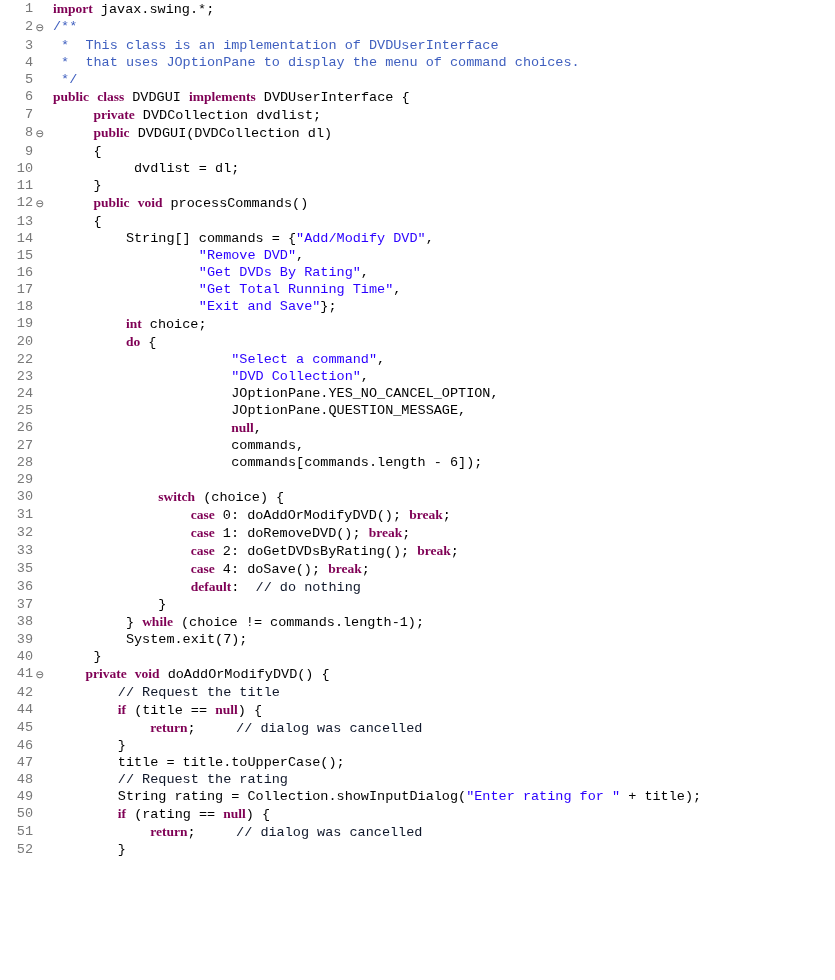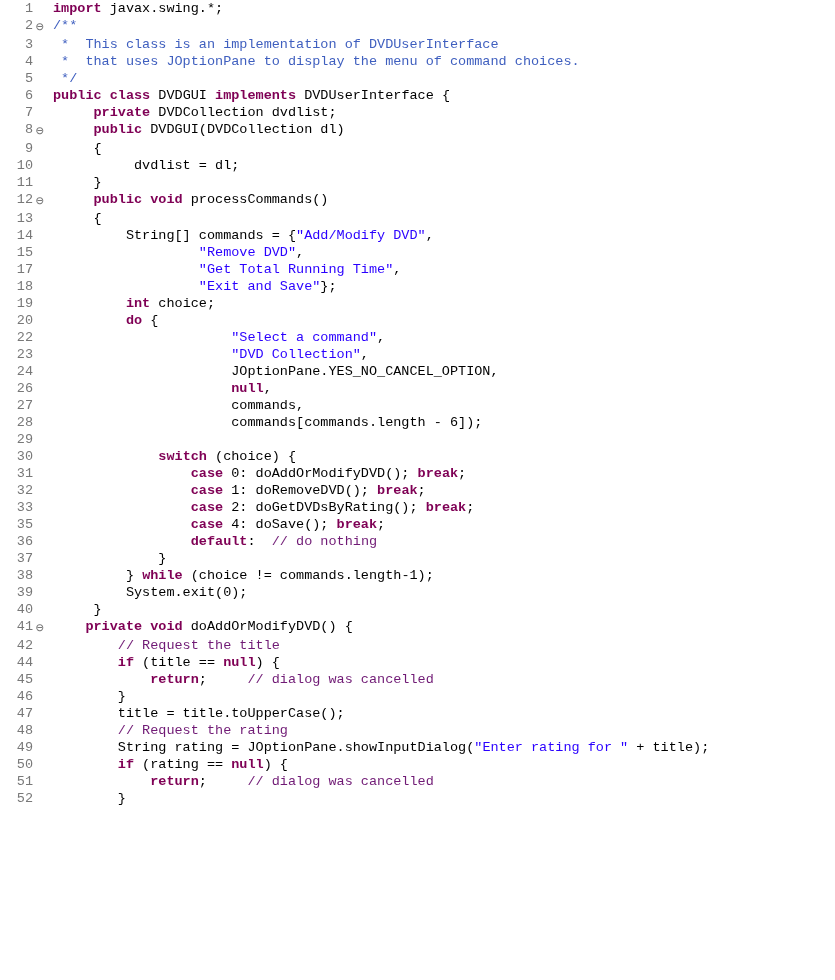--- a/index.html
+++ b/index.html
@@ -31,23 +31,23 @@
     color: #787878;
     text-align: left;
     vertical-align: top;
     user-select: none;
   }
   td.code {
     white-space: pre;
     vertical-align: top;
     padding-left: 2px;
   }
-  .kw { color: #7f0055; font-weight: bold; }
+  .kw { color: #7f0055; font-weight: bold; font-family: Liberation Serif, serif; }
   .str { color: #2a00ff; }
-  .cm { color: #701a75; }
+  .cm { color: #0f172a; }
   .jd { color: #3f5fbf; }
 </style>
 </head>
 <body>
 
 <table>
   <tbody id="code-body">
       <tr>
         <td class="gutter">1</td>
         <td class="marker"></td>
@@ -117,20 +117,25 @@
         <td class="gutter">14</td>
         <td class="marker"></td>
         <td class="code"><span>         String[] commands = {</span><span class="str">"Add/Modify DVD"</span><span>,</span></td>
       </tr>
       <tr>
         <td class="gutter">15</td>
         <td class="marker"></td>
         <td class="code"><span>                  </span><span class="str">"Remove DVD"</span><span>,</span></td>
       </tr>
       <tr>
+        <td class="gutter">16</td>
+        <td class="marker"></td>
+        <td class="code"><span>                  </span><span class="str">"Get DVDs By Rating"</span><span>,</span></td>
+      </tr>
+      <tr>
         <td class="gutter">17</td>
         <td class="marker"></td>
         <td class="code"><span>                  </span><span class="str">"Get Total Running Time"</span><span>,</span></td>
       </tr>
       <tr>
         <td class="gutter">18</td>
         <td class="marker"></td>
         <td class="code"><span>                  </span><span class="str">"Exit and Save"</span><span>};</span></td>
       </tr>
       <tr>
@@ -152,20 +157,25 @@
         <td class="gutter">23</td>
         <td class="marker"></td>
         <td class="code"><span>                      </span><span class="str">"DVD Collection"</span><span>,</span></td>
       </tr>
       <tr>
         <td class="gutter">24</td>
         <td class="marker"></td>
         <td class="code"><span>                      JOptionPane.YES_NO_CANCEL_OPTION,</span></td>
       </tr>
       <tr>
+        <td class="gutter">25</td>
+        <td class="marker"></td>
+        <td class="code"><span>                      JOptionPane.QUESTION_MESSAGE,</span></td>
+      </tr>
+      <tr>
         <td class="gutter">26</td>
         <td class="marker"></td>
         <td class="code"><span>                      </span><span class="kw">null</span><span>,</span></td>
       </tr>
       <tr>
         <td class="gutter">27</td>
         <td class="marker"></td>
         <td class="code"><span>                      commands,</span></td>
       </tr>
       <tr>
@@ -214,21 +224,21 @@
         <td class="code"><span>             }</span></td>
       </tr>
       <tr>
         <td class="gutter">38</td>
         <td class="marker"></td>
         <td class="code"><span>         } </span><span class="kw">while</span><span> (choice != commands.length-1);</span></td>
       </tr>
       <tr>
         <td class="gutter">39</td>
         <td class="marker"></td>
-        <td class="code"><span>         System.exit(0);</span></td>
+        <td class="code"><span>         System.exit(7);</span></td>
       </tr>
       <tr>
         <td class="gutter">40</td>
         <td class="marker"></td>
         <td class="code"><span>     }</span></td>
       </tr>
       <tr>
         <td class="gutter">41</td>
         <td class="marker">⊖</td>
         <td class="code"><span>    </span><span class="kw">private</span><span> </span><span class="kw">void</span><span> doAddOrModifyDVD() {</span></td>
@@ -259,21 +269,21 @@
         <td class="code"><span>        title = title.toUpperCase();</span></td>
       </tr>
       <tr>
         <td class="gutter">48</td>
         <td class="marker"></td>
         <td class="code"><span>        </span><span class="cm">// Request the rating</span></td>
       </tr>
       <tr>
         <td class="gutter">49</td>
         <td class="marker"></td>
-        <td class="code"><span>        String rating = JOptionPane.showInputDialog(</span><span class="str">"Enter rating for "</span><span> + title);</span></td>
+        <td class="code"><span>        String rating = Collection.showInputDialog(</span><span class="str">"Enter rating for "</span><span> + title);</span></td>
       </tr>
       <tr>
         <td class="gutter">50</td>
         <td class="marker"></td>
         <td class="code"><span>        </span><span class="kw">if</span><span> (rating == </span><span class="kw">null</span><span>) {</span></td>
       </tr>
       <tr>
         <td class="gutter">51</td>
         <td class="marker"></td>
         <td class="code"><span>            </span><span class="kw">return</span><span>;     </span><span class="cm">// dialog was cancelled</span></td>

